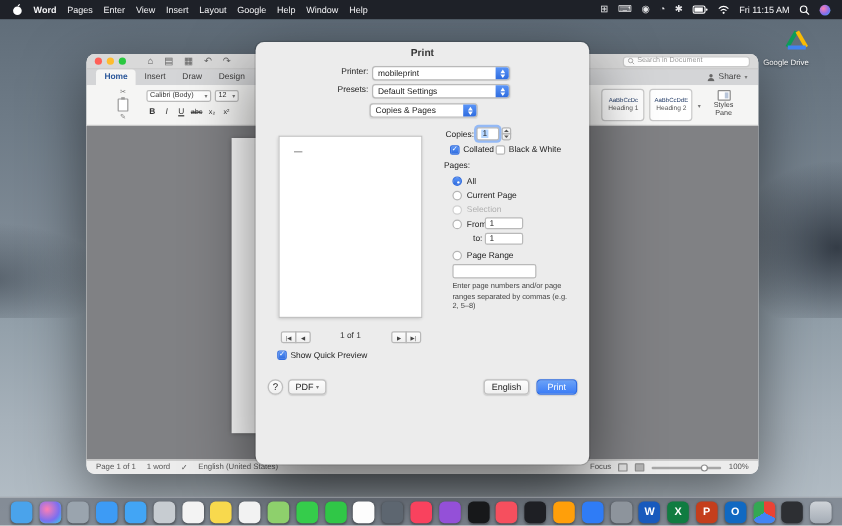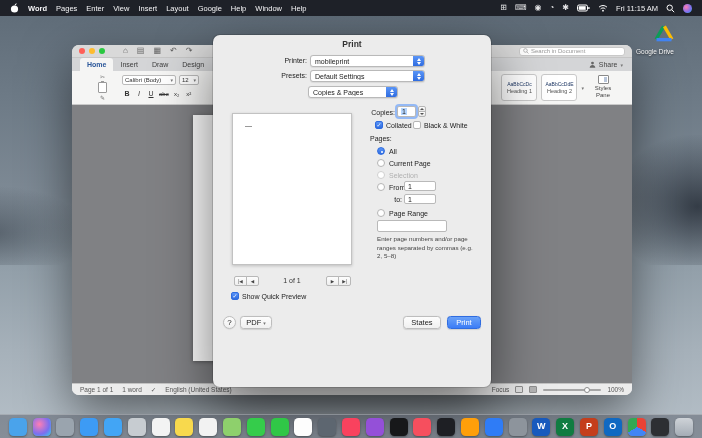--- a/index.html
+++ b/index.html
@@ -376,21 +376,21 @@
       <span>Page Range</span>
     </span>
     <span class="tfield" style="left:164px;top:185px;width:70px;height:12px"></span>
     <span class="hint">Enter page numbers and/or page ranges separated by commas (e.g. 2, 5–8)</span>
 
     <span class="btn helpbtn" style="left:10px;top:281px">?</span>
     <span class="btn" style="left:27px;top:281px;width:32px">
       <span>PDF</span>
       <span class="chev">▾</span>
     </span>
-    <span class="btn" style="right:50px;top:281px;width:38px">States</span>
+    <span class="btn" style="right:50px;top:281px;width:38px">English</span>
     <span class="btn primary" style="right:10px;top:281px;width:34px">Print</span>
   </div>
 
   <div class="dock">
     <div class="dicon" style="background: rgb(74, 163, 235);">
         <span class="dletter"></span>
       </div>
       <div class="dicon" style="background: radial-gradient(circle at 35% 35%, rgb(255, 126, 179), rgb(122, 111, 240) 60%, rgb(53, 210, 232));">
         <span class="dletter"></span>
       </div>

